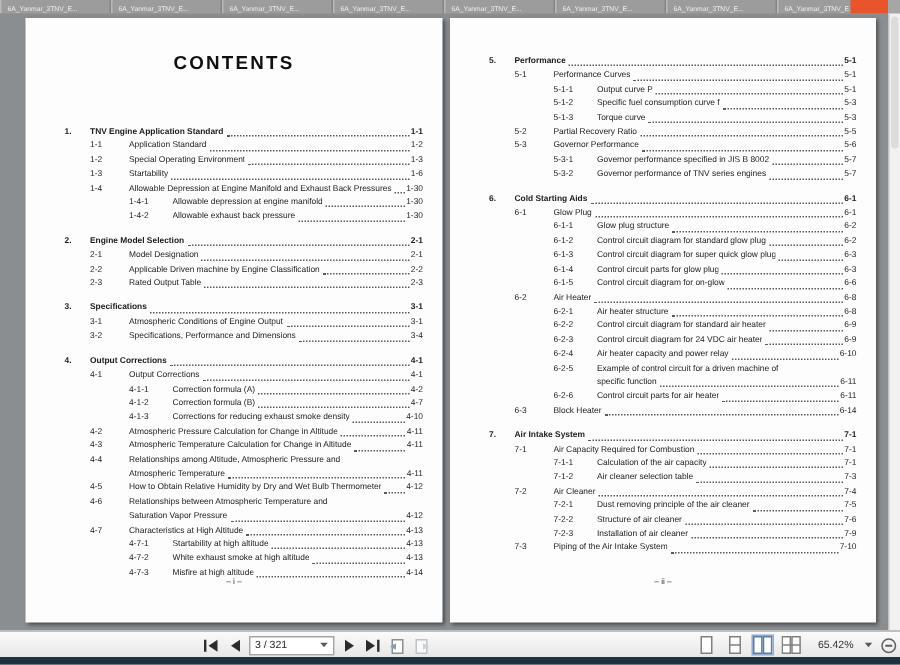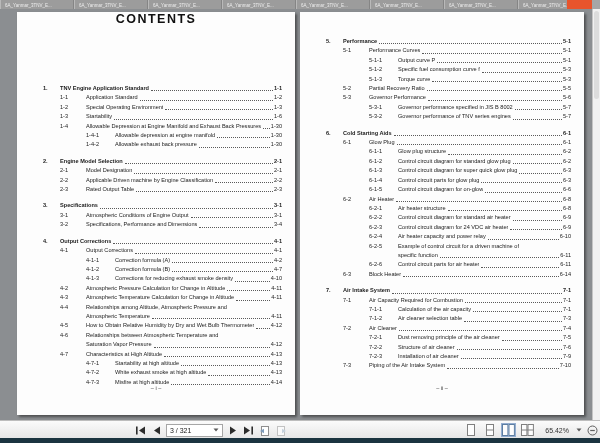--- a/index.html
+++ b/index.html
@@ -11,21 +11,21 @@
   .tab { flex:none; width:74px; height:9px; background:#9c9c9c; border-left:1px solid #b9b9b9; border-right:1px solid #858585;
          color:#ededed; font-size:4.5px; line-height:11px; padding:0 4px; white-space:nowrap; overflow:hidden; }
   .win-close { position:absolute; top:0; right:8px; width:25px; height:9px; background:#e8542c; }
 
   
   .canvas { position:absolute; top:9px; left:0; right:8px; bottom:23px; background:#8b8e91; }
   .page { position:absolute; top:3px; height:403px; background:#fdfdfd; box-shadow:1.5px 1.5px 2.5px rgba(0,0,0,0.45); }
   .page-left  { left:17px;  width:278px; }
   .page-right { left:300px; width:284px; }
 
-  .contents-heading { text-align:center; font-weight:bold; font-size:12.5px; letter-spacing:1.5px; color:#101010; }
+  .contents-heading { text-align:center; font-weight:bold; font-size:12.5px; letter-spacing:1.5px; color:#101010; padding-top:23px; }
 
   .toc { position:absolute; left:26px; right:13px; }
   .page-left  .toc { top:72px; }
   .page-right .toc { top:25px; }
 
   .section + .section { margin-top:7px; }
   .row { display:flex; font-size:5.6px; line-height:9.4px; color:#1b1b1b; }
   .row .num { flex:none; }
   .row .t { flex:none; white-space:nowrap; overflow:hidden; max-width:215px; }
   .row .leader { flex:1; min-width:2px; border-bottom:1px dotted #5a5a5a; margin:0 1px 2px 2px; align-self:flex-end; }

